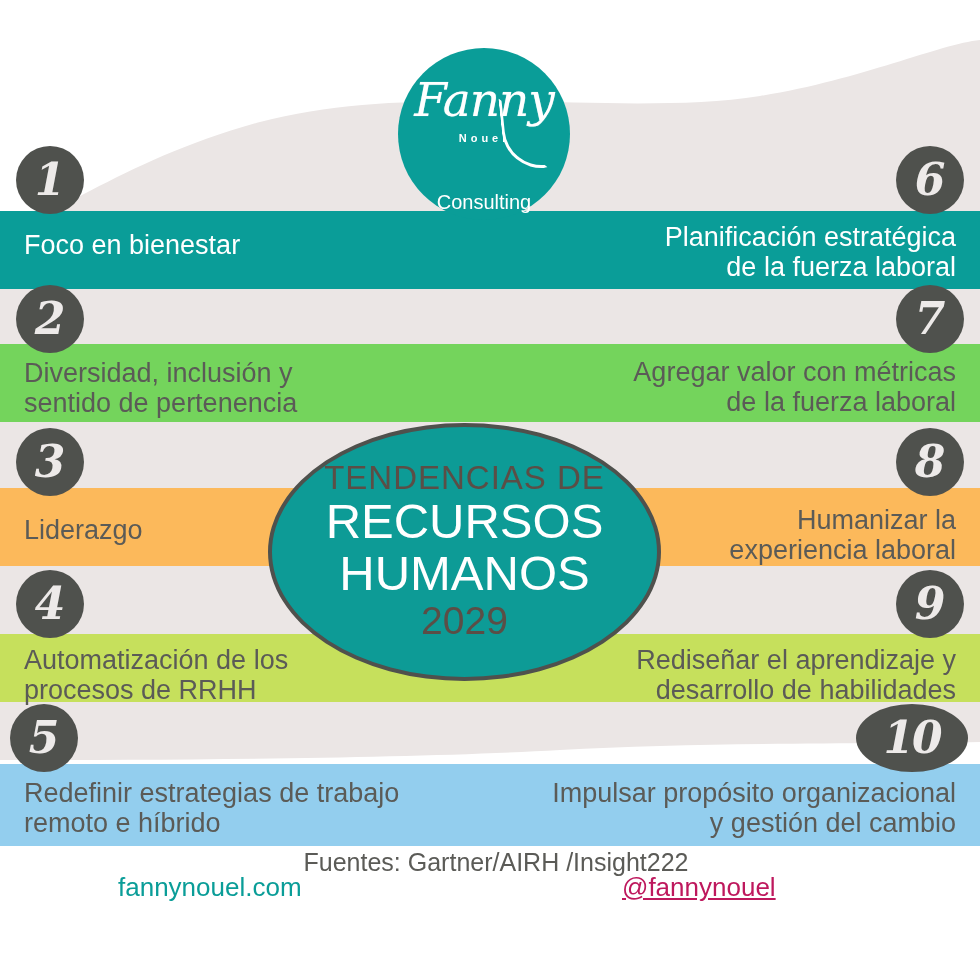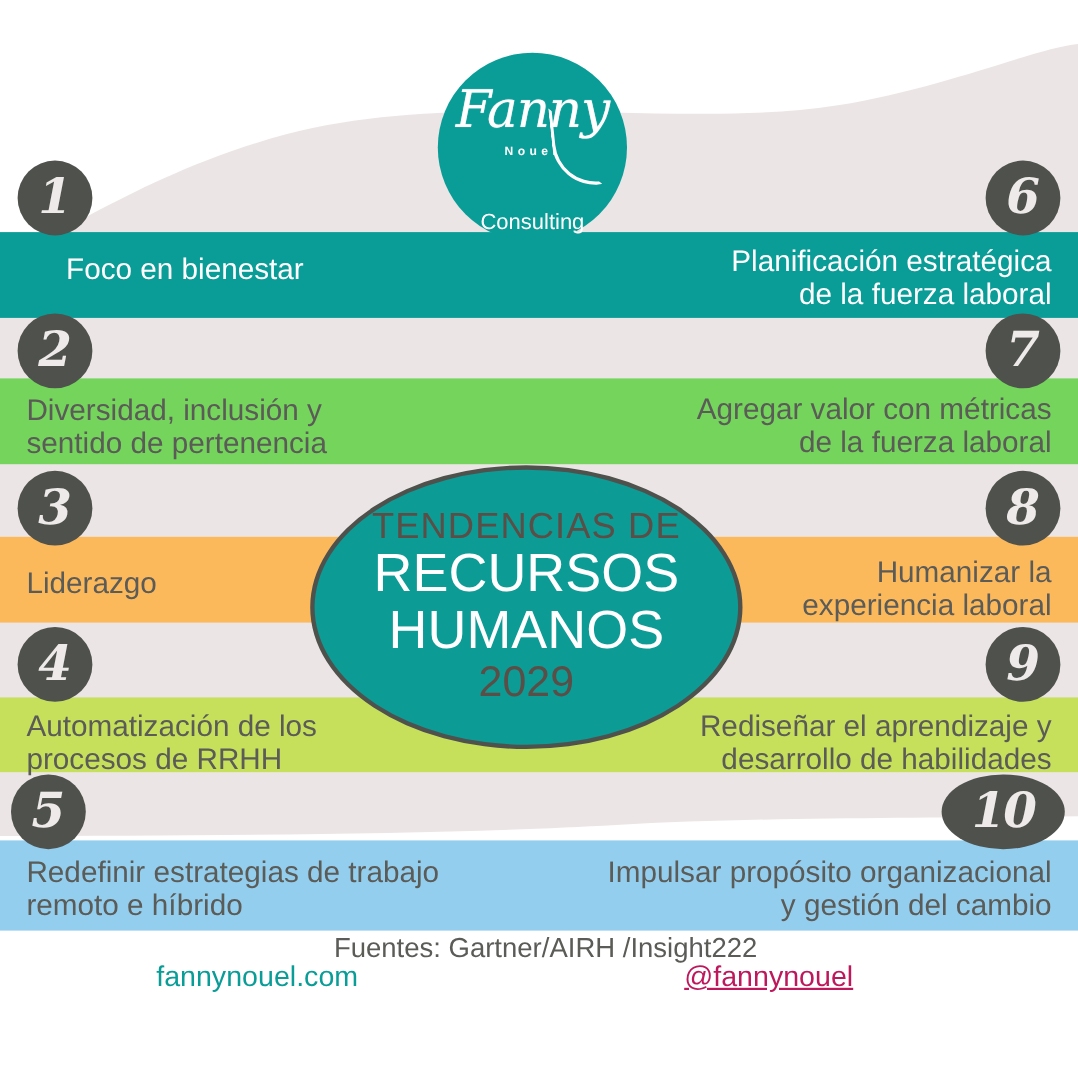--- a/index.html
+++ b/index.html
@@ -99,21 +99,21 @@
 
   
   .band-text {
     position: absolute;
     z-index: 4;
     font-size: 27px;
     line-height: 1.12;
     color: #5B5B57;
     white-space: pre-line;
   }
-  .band-text.light { color: #ffffff; margin-left: 36px; }
+  .band-text.light { color: #ffffff; }
   .band-text.left  { left: 24px; text-align: left; }
   .band-text.right { right: 24px; text-align: right; }
 
   .t1  { top: 230px; }
   .t2  { top: 358px; }
   .t3  { top: 515px; }
   .t4  { top: 645px; }
   .t5  { top: 778px; }
   .t6  { top: 222px; }
   .t7  { top: 357px; }
@@ -151,21 +151,21 @@
   .b5  { left: 10px;  top: 704px; }
   .b6  { right: 16px; top: 146px; }
   .b7  { right: 16px; top: 285px; }
   .b8  { right: 16px; top: 428px; }
   .b9  { right: 16px; top: 570px; }
   .b10 { right: 12px; top: 704px; }
 
   
   .center-circle {
     position: absolute;
-    left: 282px;
+    left: 268px;
     top: 423px;
     width: 385px;
     height: 250px;
     border-radius: 50%;
     background: #0D9B96;
     border: 4px solid #4F514D;
     z-index: 7;
     display: flex;
     flex-direction: column;
     align-items: center;
@@ -200,21 +200,20 @@
     color: #5B5B57;
     z-index: 8;
   }
   .site {
     position: absolute;
     left: 118px;
     top: 872px;
     font-size: 26px;
     color: #0A9D98;
     z-index: 8;
-    margin-left: 24px;
   }
   .handle {
     position: absolute;
     left: 622px;
     top: 872px;
     font-size: 26px;
     color: #be185d;
     z-index: 8;
     text-decoration: underline;
   }

